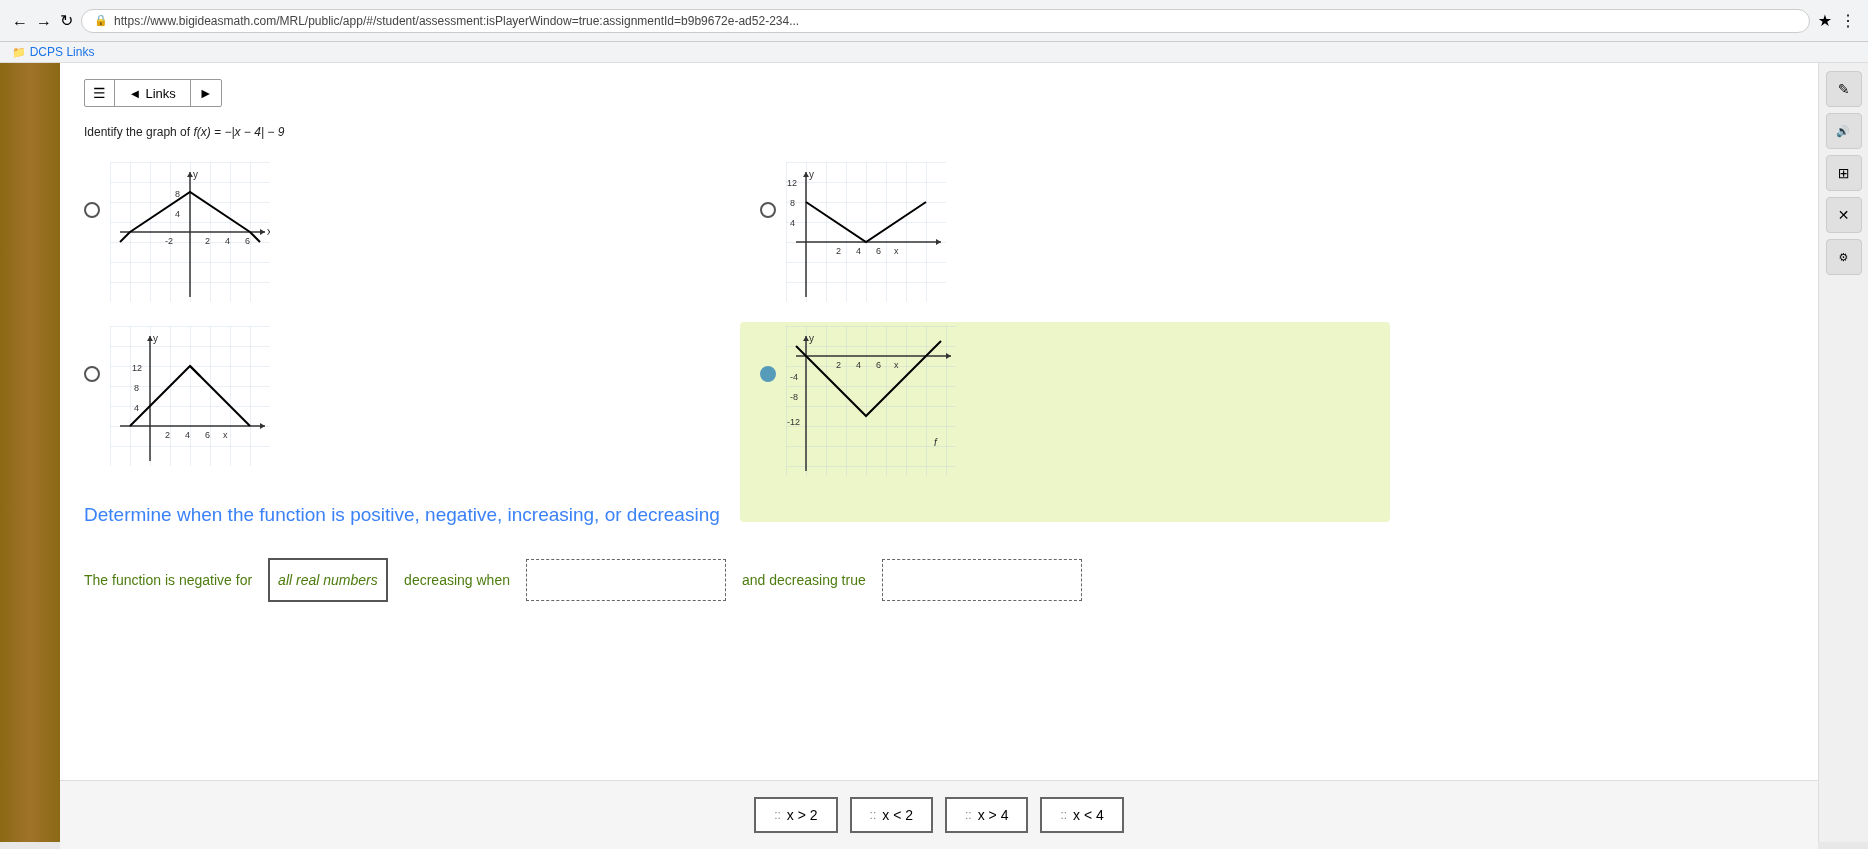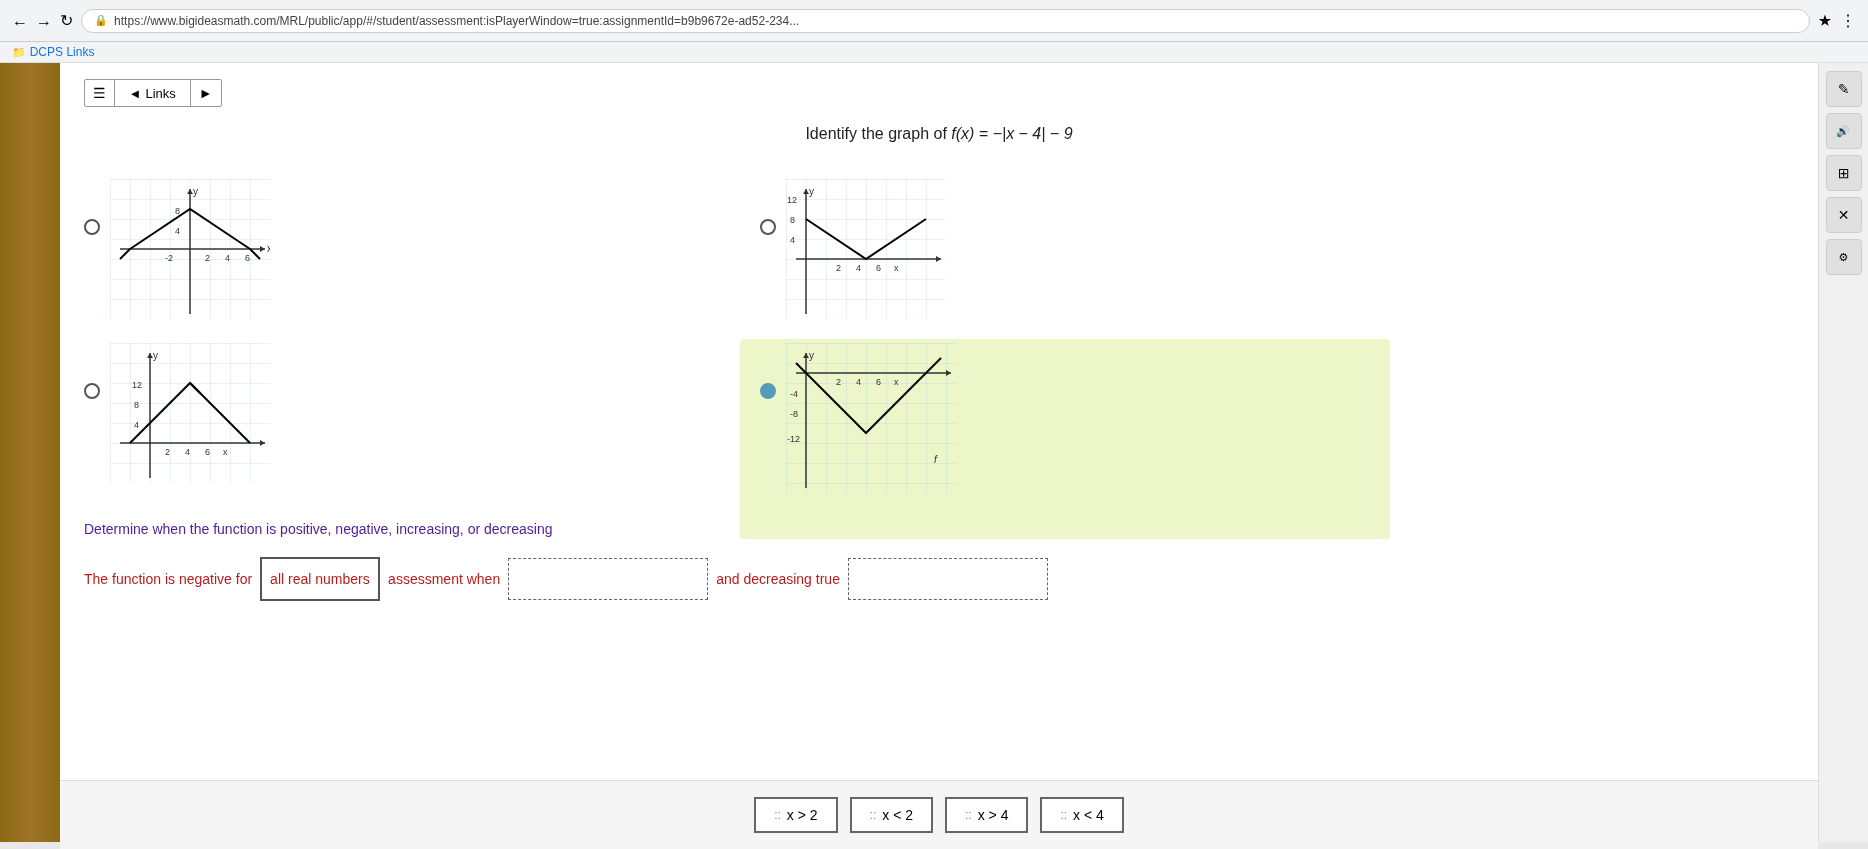--- a/index.html
+++ b/index.html
@@ -127,24 +127,23 @@
     }
     .listen-bar .next-icon {
       padding: 5px 8px;
       border-left: 1px solid #999;
       font-size: 14px;
       cursor: pointer;
     }
 
     
     .question-title {
-      font-size: 16px;
+      font-size: 12px;
       color: #222;
-      margin-bottom: 36px;
-      text-align: center;
+      margin-bottom: 23px;
     }
     .question-title .math {
       font-style: italic;
     }
 
     
     .graphs-container {
       display: flex;
       gap: 30px;
       margin-bottom: 24px;
@@ -192,44 +191,45 @@
       background: rgba(200, 230, 150, 0.4);
       border-radius: 4px;
       pointer-events: none;
     }
 
     
     .determine-section {
       margin-top: 10px;
     }
     .determine-title {
-      font-size: 14px;
-      color: #4c1d95;
-      margin-bottom: 20px;
+      font-size: 19px;
+      color: #3b82f6;
+      margin-bottom: 32px;
     }
 
     
     .function-statement {
       display: flex;
       align-items: center;
-      gap: 8px;
+      gap: 16px;
       flex-wrap: wrap;
       margin-bottom: 30px;
       font-size: 14px;
-      color: #b91c1c;
+      color: #4d7c0f;
     }
     .answer-box {
       border: 1px dashed #666;
       min-width: 120px;
       height: 30px;
       padding: 20px 8px;
       display: flex;
       align-items: center;
       font-size: 14px;
       background: white;
+      font-style: italic;
     }
     .answer-box.filled {
       border: 2px solid #555;
     }
     .answer-box.wide {
       min-width: 200px;
     }
 
     
     .drag-options-area {
@@ -461,21 +461,21 @@
 
     
     <div class="determine-section">
       <p class="determine-title">Determine when the function is positive, negative, increasing, or decreasing</p>
 
       <div class="function-statement">
         <span>The function is negative for</span>
         <div class="answer-box filled">
           <span>all real numbers</span>
         </div>
-        <span>assessment when</span>
+        <span>decreasing when</span>
         <div class="answer-box wide">
           <span></span>
         </div>
         <span>and decreasing true</span>
         <div class="answer-box wide">
           <span></span>
         </div>
       </div>
     </div>
 

